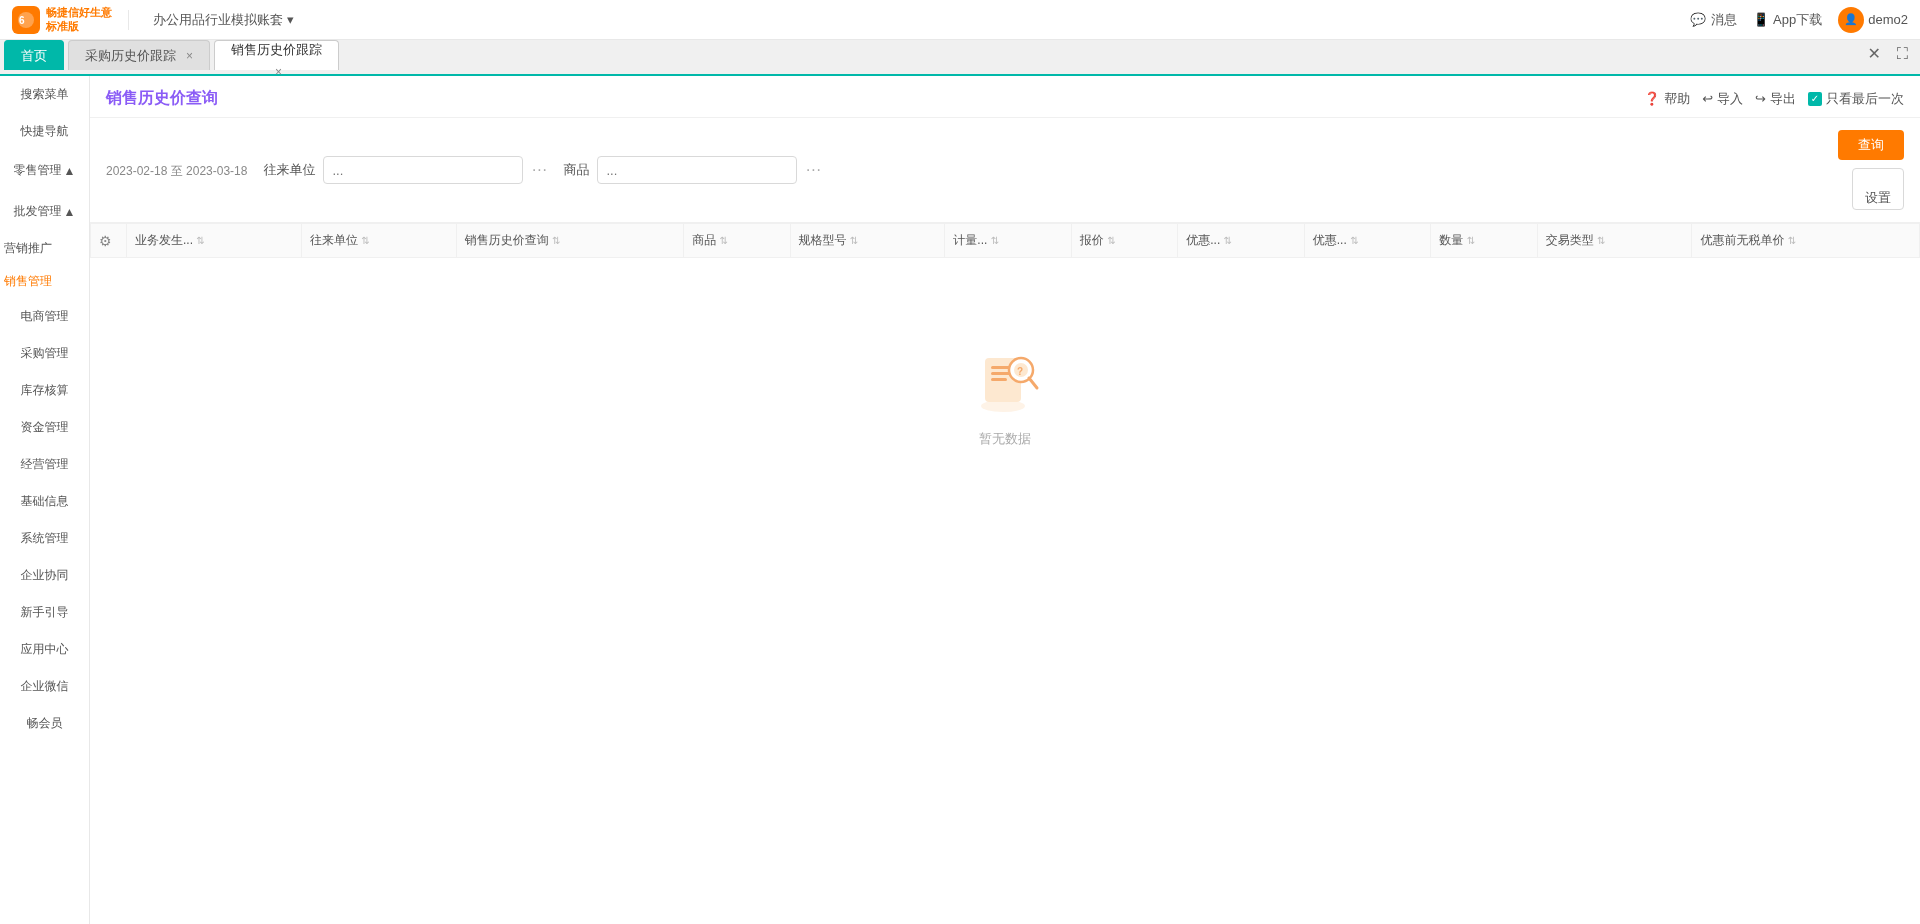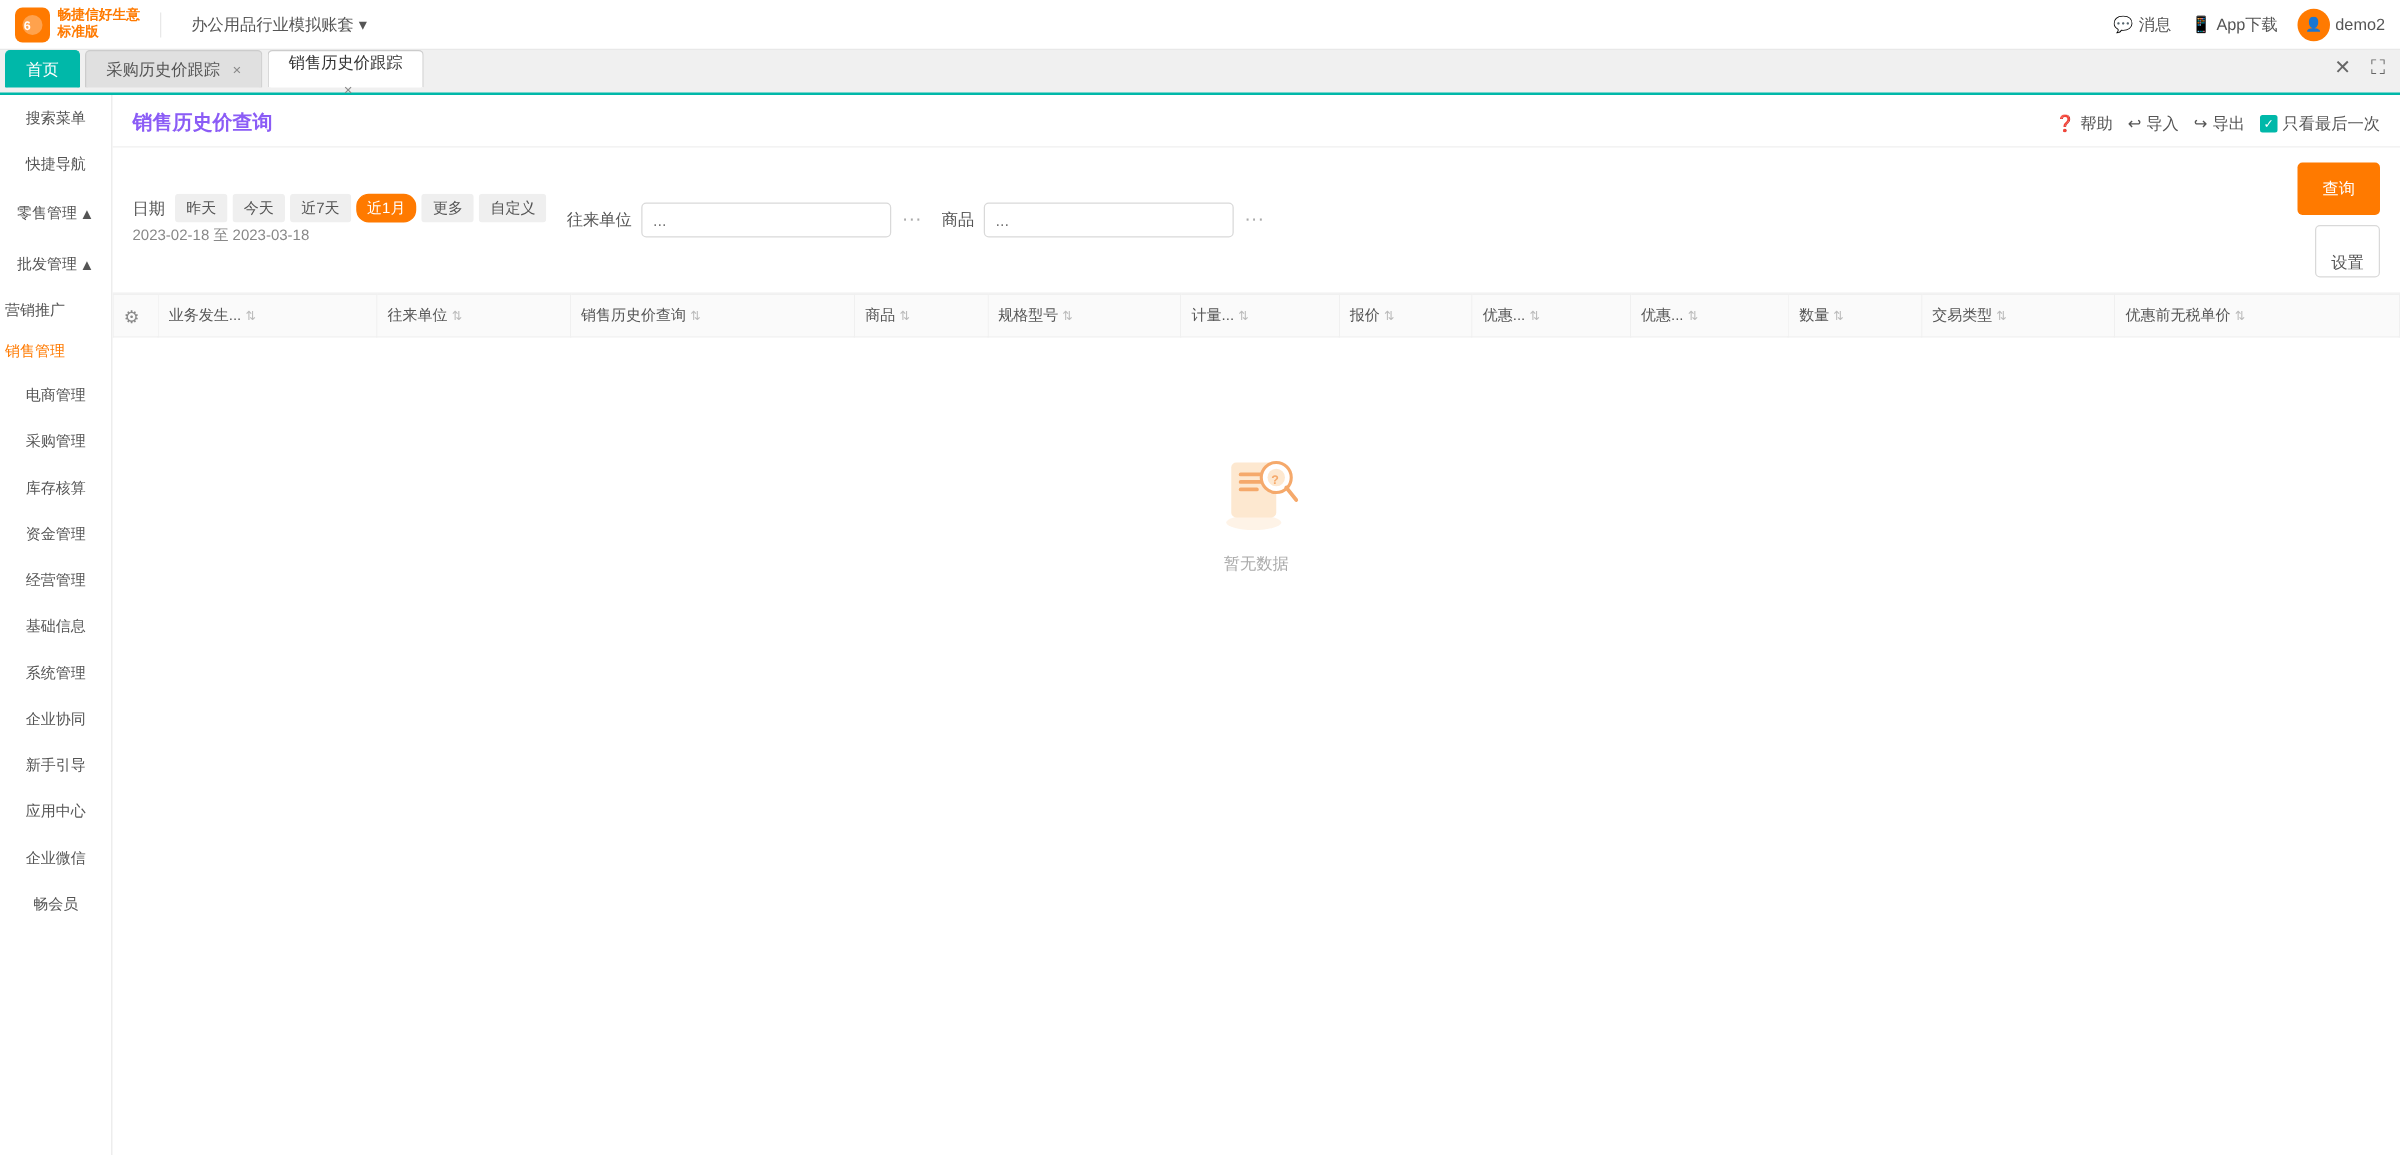--- a/index.html
+++ b/index.html
@@ -156,21 +156,21 @@
     }
     .date-range { font-size: 12px; color: #888; margin-top: 2px; }
     .filter-date-col { display: flex; flex-direction: column; }
     .filter-input {
       width: 200px; height: 28px; border: 1px solid #d9d9d9; border-radius: 4px;
       padding: 0 8px; font-size: 13px; color: #333; outline: none;
     }
     .filter-more-btn { color: #aaa; font-size: 16px; cursor: pointer; }
     .search-btn {
       padding: 5px 20px; background: #ff7a00; color: #fff; border: none; border-radius: 4px;
-      font-size: 13px; cursor: pointer; height: 42px;
+      font-size: 13px; cursor: pointer; height: 30px;
     }
     .settings-btn {
       padding: 20px 12px; background: #fff; color: #555; border: 1px solid #d9d9d9; border-radius: 4px;
       font-size: 13px; cursor: pointer; height: 40px;
     }
     .filter-right { margin-left: auto; display: flex; gap: 8px; flex-direction: column; align-items: flex-end; }
 
     
     .table-area { flex: 1; overflow: auto; }
     .data-table { width: 100%; border-collapse: collapse; font-size: 12px; }
@@ -331,31 +331,20 @@
           </div>
           <div class="only-last-checkbox">
             <div class="checkbox-checked"></div>
             <span>只看最后一次</span>
           </div>
         </div>
       </div>
 
       <div class="filter-area">
         <div class="filter-date-col">
-          <div class="filter-group">
-            <span class="filter-label">日期</span>
-            <div class="date-buttons">
-              <button class="date-btn">昨天</button>
-              <button class="date-btn">今天</button>
-              <button class="date-btn">近7天</button>
-              <button class="date-btn active">近1月</button>
-              <button class="date-btn">更多</button>
-              <button class="date-btn">自定义</button>
-            </div>
-          </div>
           <div class="date-range">2023-02-18 至 2023-03-18</div>
         </div>
 
         <div class="filter-group">
           <span class="filter-label">往来单位</span>
           <input class="filter-input" type="text" placeholder="..." style="">
           <span class="filter-more-btn">···</span>
         </div>
 
         <div class="filter-group">

